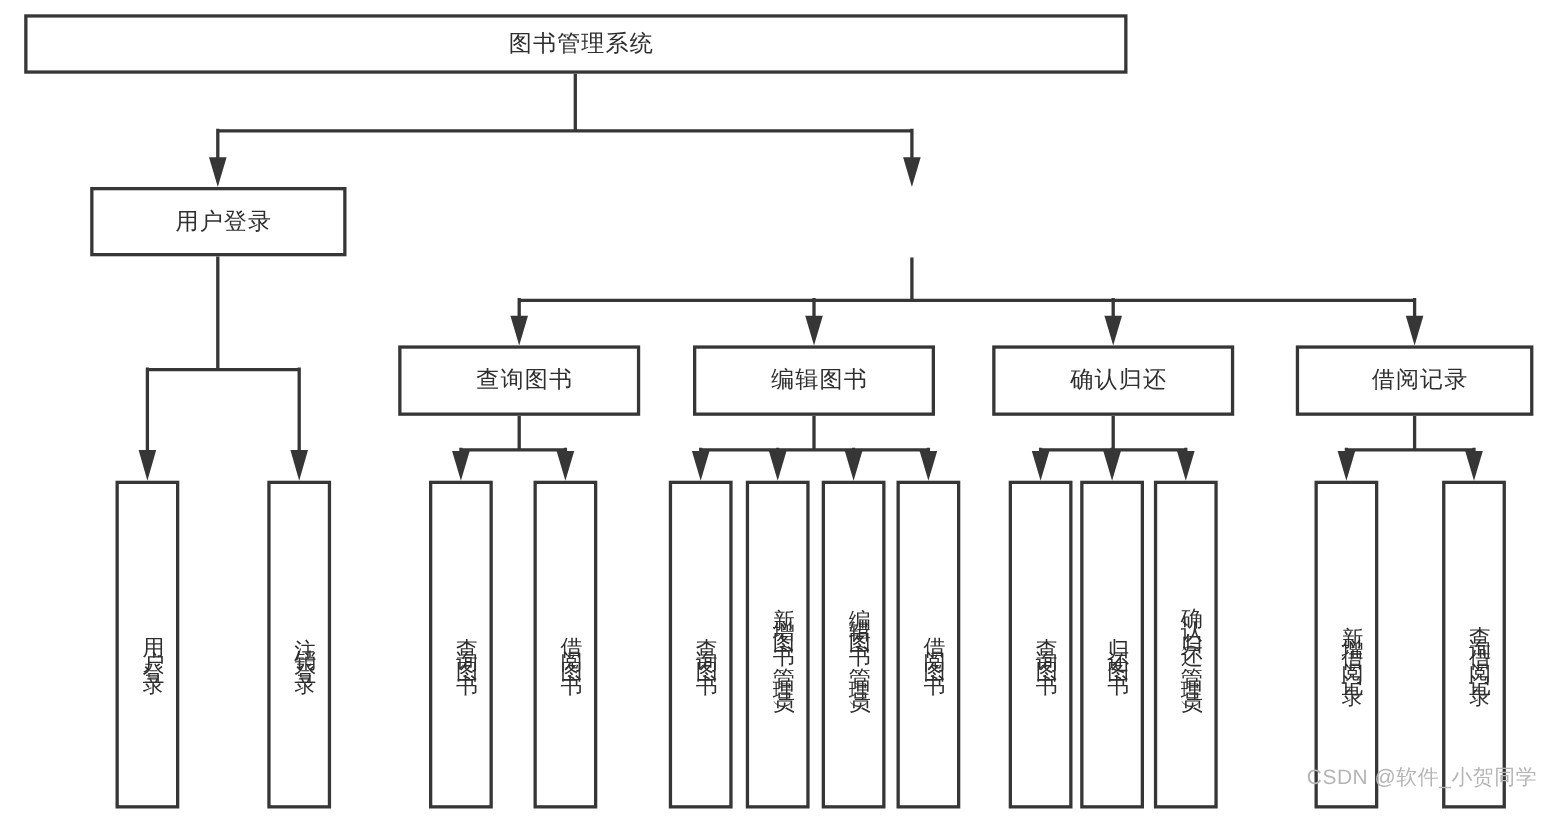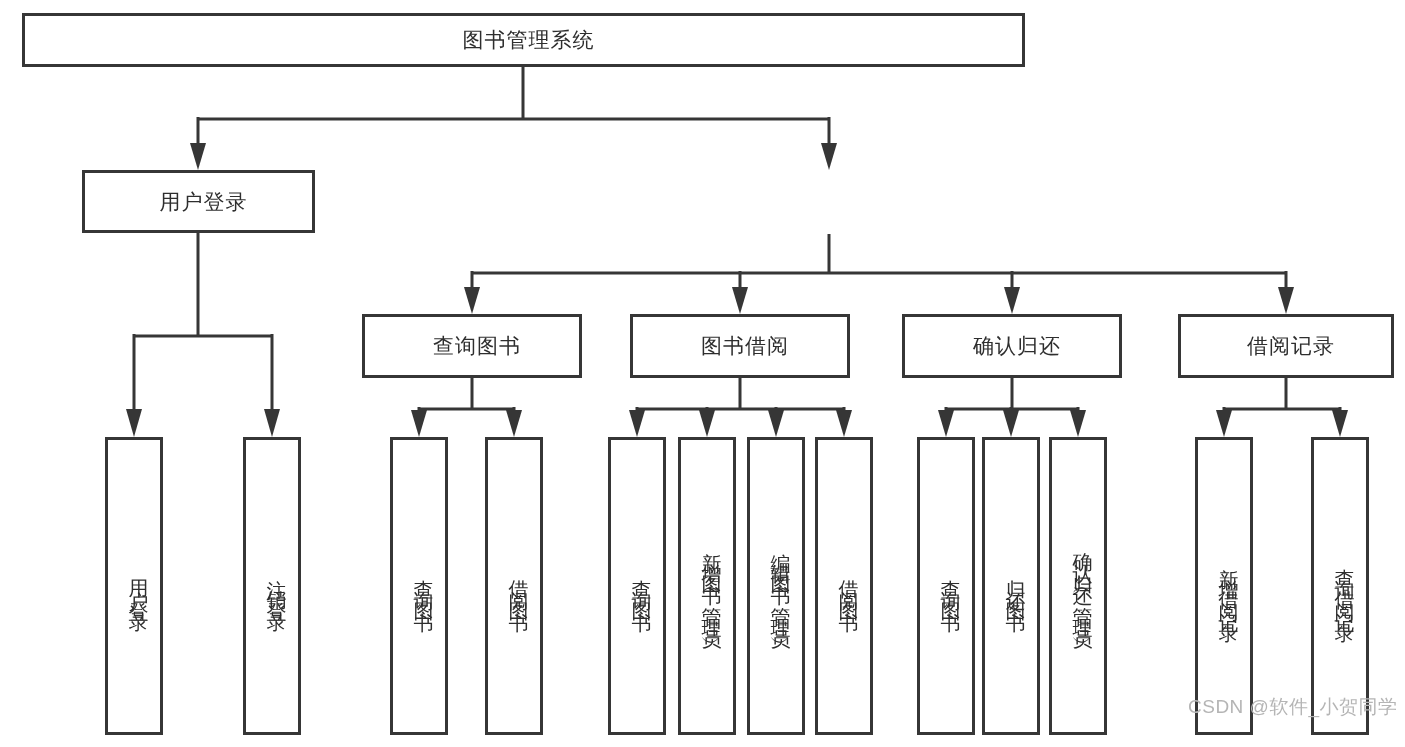--- a/index.html
+++ b/index.html
@@ -68,21 +68,21 @@
       <polygon points="1216,410 1232,410 1224,437"></polygon>
       <polygon points="1332,410 1348,410 1340,437"></polygon>
     </g>
   </svg>
 
   <div class="node h" style="left:22px;top:13px;width:1003px;height:54px">图书管理系统</div>
 
   <div class="node h" style="left:82px;top:170px;width:233px;height:63px">用户登录</div>
 
   <div class="node h" style="left:362px;top:314px;width:220px;height:64px">查询图书</div>
-  <div class="node h" style="left:630px;top:314px;width:220px;height:64px">图书借阅</div>
+  <div class="node h" style="left:630px;top:314px;width:220px;height:64px">编辑图书</div>
   <div class="node h" style="left:902px;top:314px;width:220px;height:64px">确认归还</div>
   <div class="node h" style="left:1178px;top:314px;width:216px;height:64px">借阅记录</div>
 
   <div class="node v" style="left:105px;top:437px;width:58px;height:298px">用户登录</div>
   <div class="node v" style="left:243px;top:437px;width:58px;height:298px">注销登录</div>
 
   <div class="node v" style="left:390px;top:437px;width:58px;height:298px">查询图书</div>
   <div class="node v" style="left:485px;top:437px;width:58px;height:298px">借阅图书</div>
 
   <div class="node v" style="left:608px;top:437px;width:58px;height:298px">查询图书</div>

